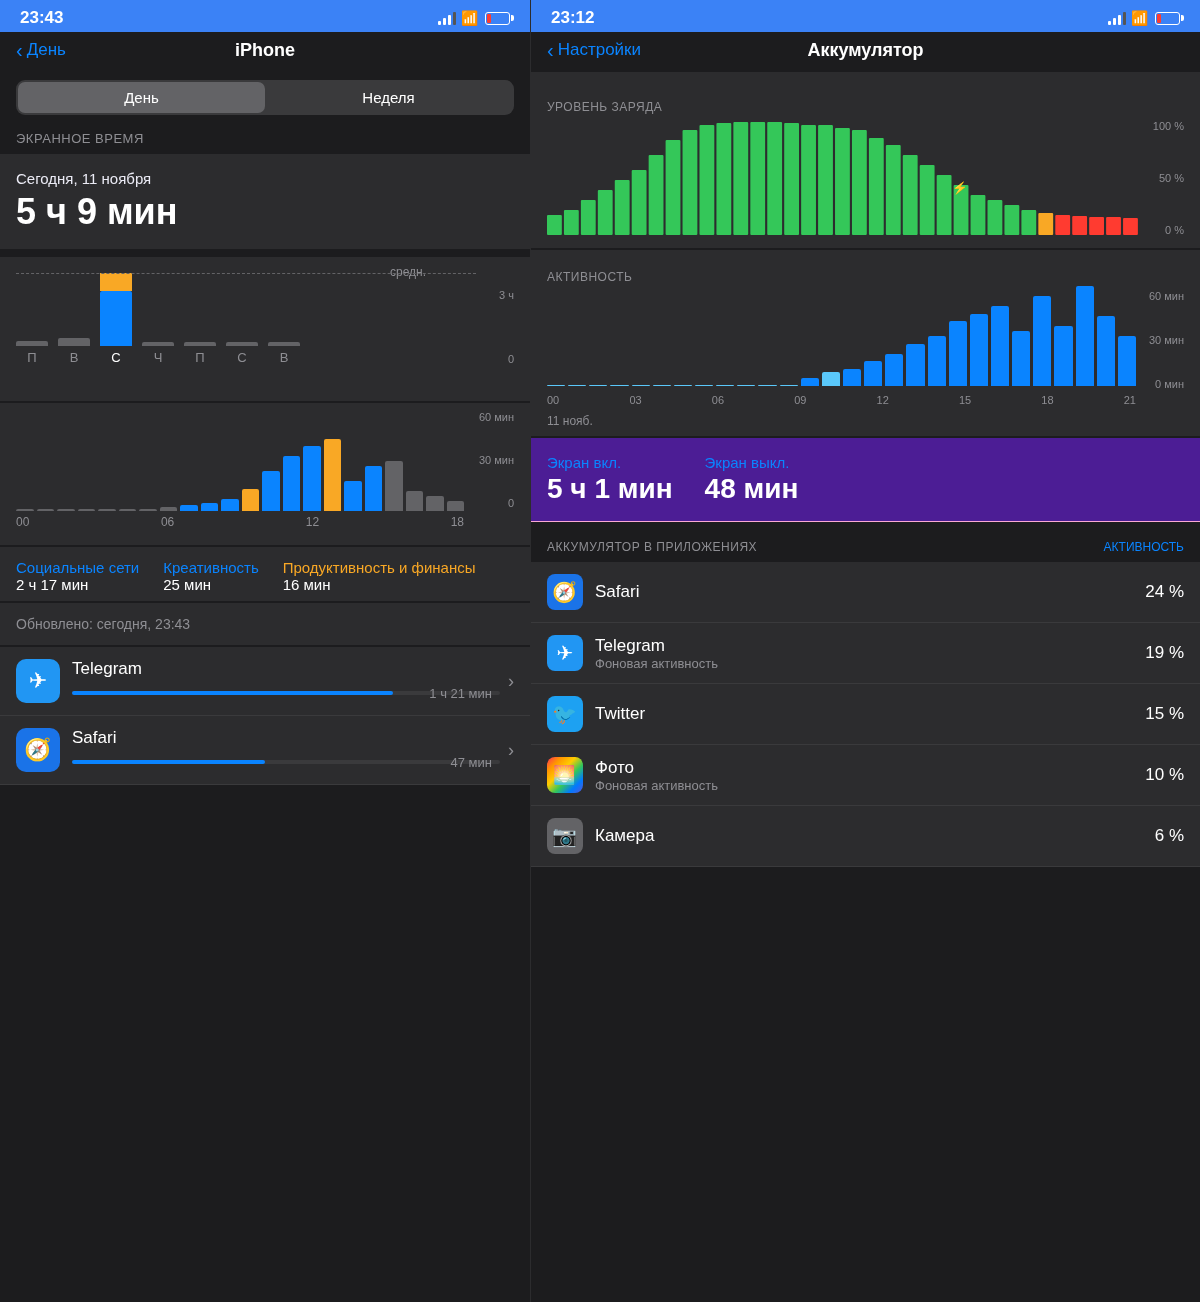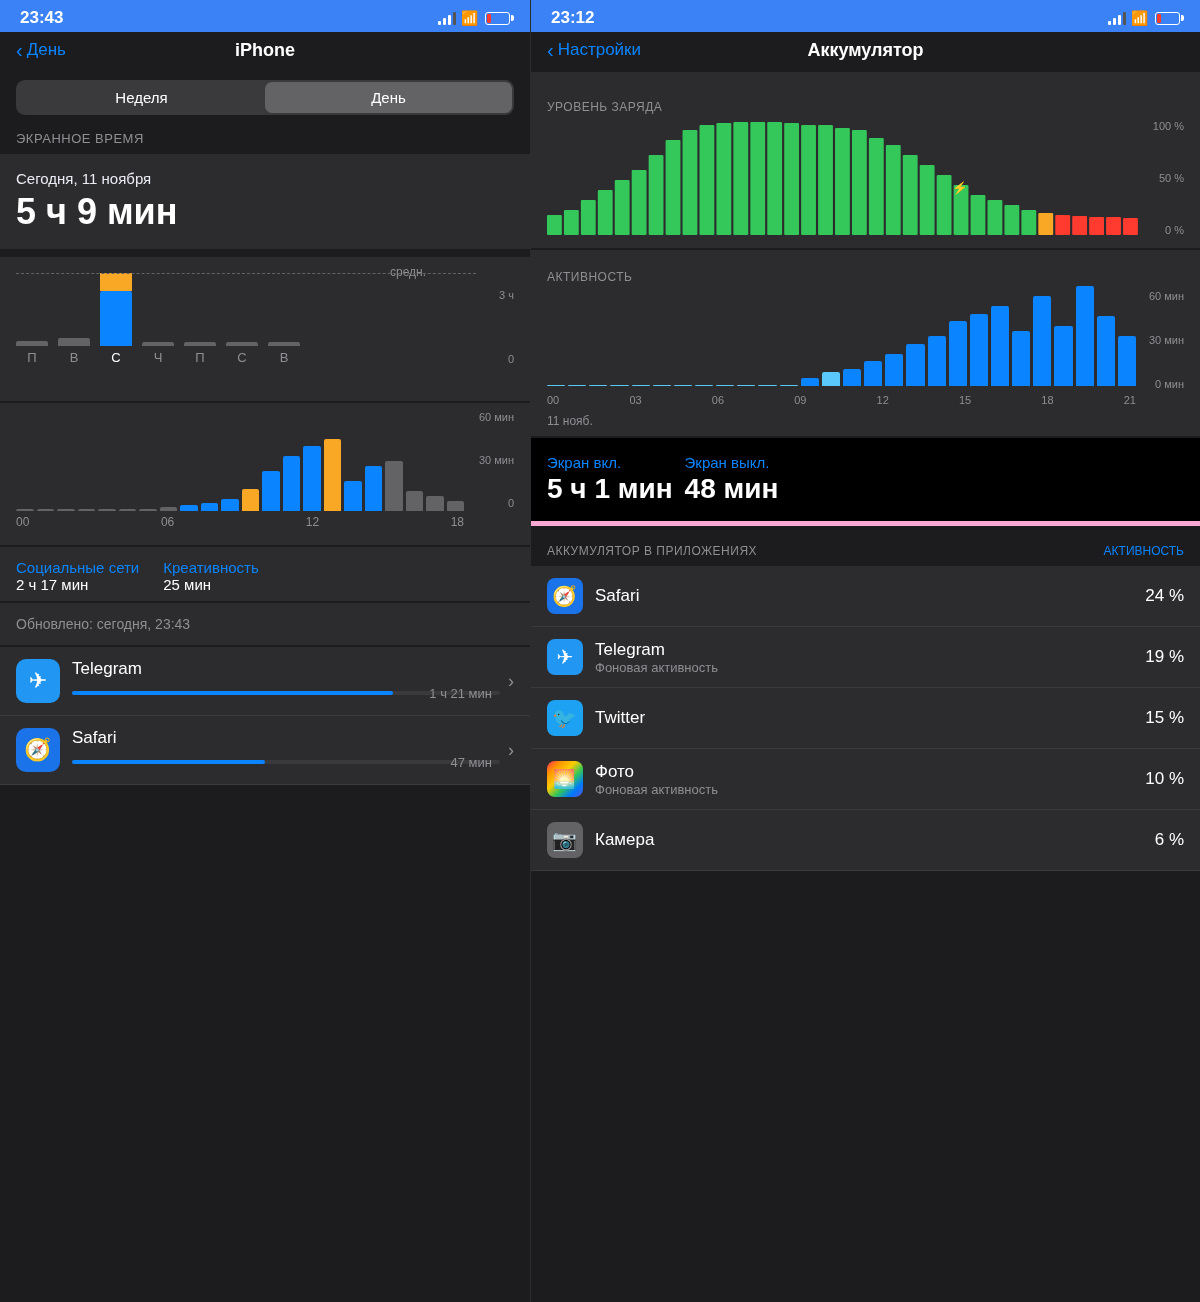--- a/index.html
+++ b/index.html
@@ -391,24 +391,24 @@
     }
     .activity-date-label {
       color: #8e8e93;
       font-size: 12px;
       padding-bottom: 8px;
     }
 
     
     .screen-stats {
       display: flex;
-      gap: 12px;
+      gap: 32px;
       padding: 16px 16px;
-      background: #000000;
-      border-bottom: 5px solid #f9a8d4;
+      background: #4c1d95;
+      border-bottom: 1px solid #f9a8d4;
       margin-bottom: 2px;
     }
     .screen-stat-item { }
     .screen-stat-label {
       font-size: 15px;
       color: #0a84ff;
       font-weight: 500;
       margin-bottom: 2px;
     }
     .screen-stat-value {
@@ -514,22 +514,22 @@
 
   <div class="nav-bar">
     <div class="back-btn">
       <span class="back-chevron">‹</span>
       <span>День</span>
     </div>
     <span class="nav-title">iPhone</span>
   </div>
 
   <div class="segment-control">
+    <div class="segment-btn active">День</div>
     <div class="segment-btn inactive">Неделя</div>
-    <div class="segment-btn active">День</div>
   </div>
 
   <div class="section-label">ЭКРАННОЕ ВРЕМЯ</div>
 
   <div class="screen-time-section">
     <div class="screen-time-date">Сегодня, 11 ноября</div>
     <div class="screen-time-total">5 ч 9 мин</div>
   </div>
 
   <div class="chart-container">
@@ -641,20 +641,24 @@
 
   <div class="categories-row">
     <div class="category-item">
       <div class="category-name" style="color:#0a84ff;">Социальные сети</div>
       <div class="category-time">2 ч 17 мин</div>
     </div>
     <div class="category-item">
       <div class="category-name" style="color:#0a84ff;">Креативность</div>
       <div class="category-time">25 мин</div>
     </div>
+    <div class="category-item">
+      <div class="category-name" style="color:#f9a825;">Продуктивность и финансы</div>
+      <div class="category-time">16 мин</div>
+    </div>
   </div>
 
   <div class="update-info">
     <span class="update-text">Обновлено: сегодня, 23:43</span>
   </div>
 
 
   <div class="app-list-item">
     <div class="app-icon" style="background:#2196f3;">
       <span style="color:#fff;font-size:22px;">✈</span>

